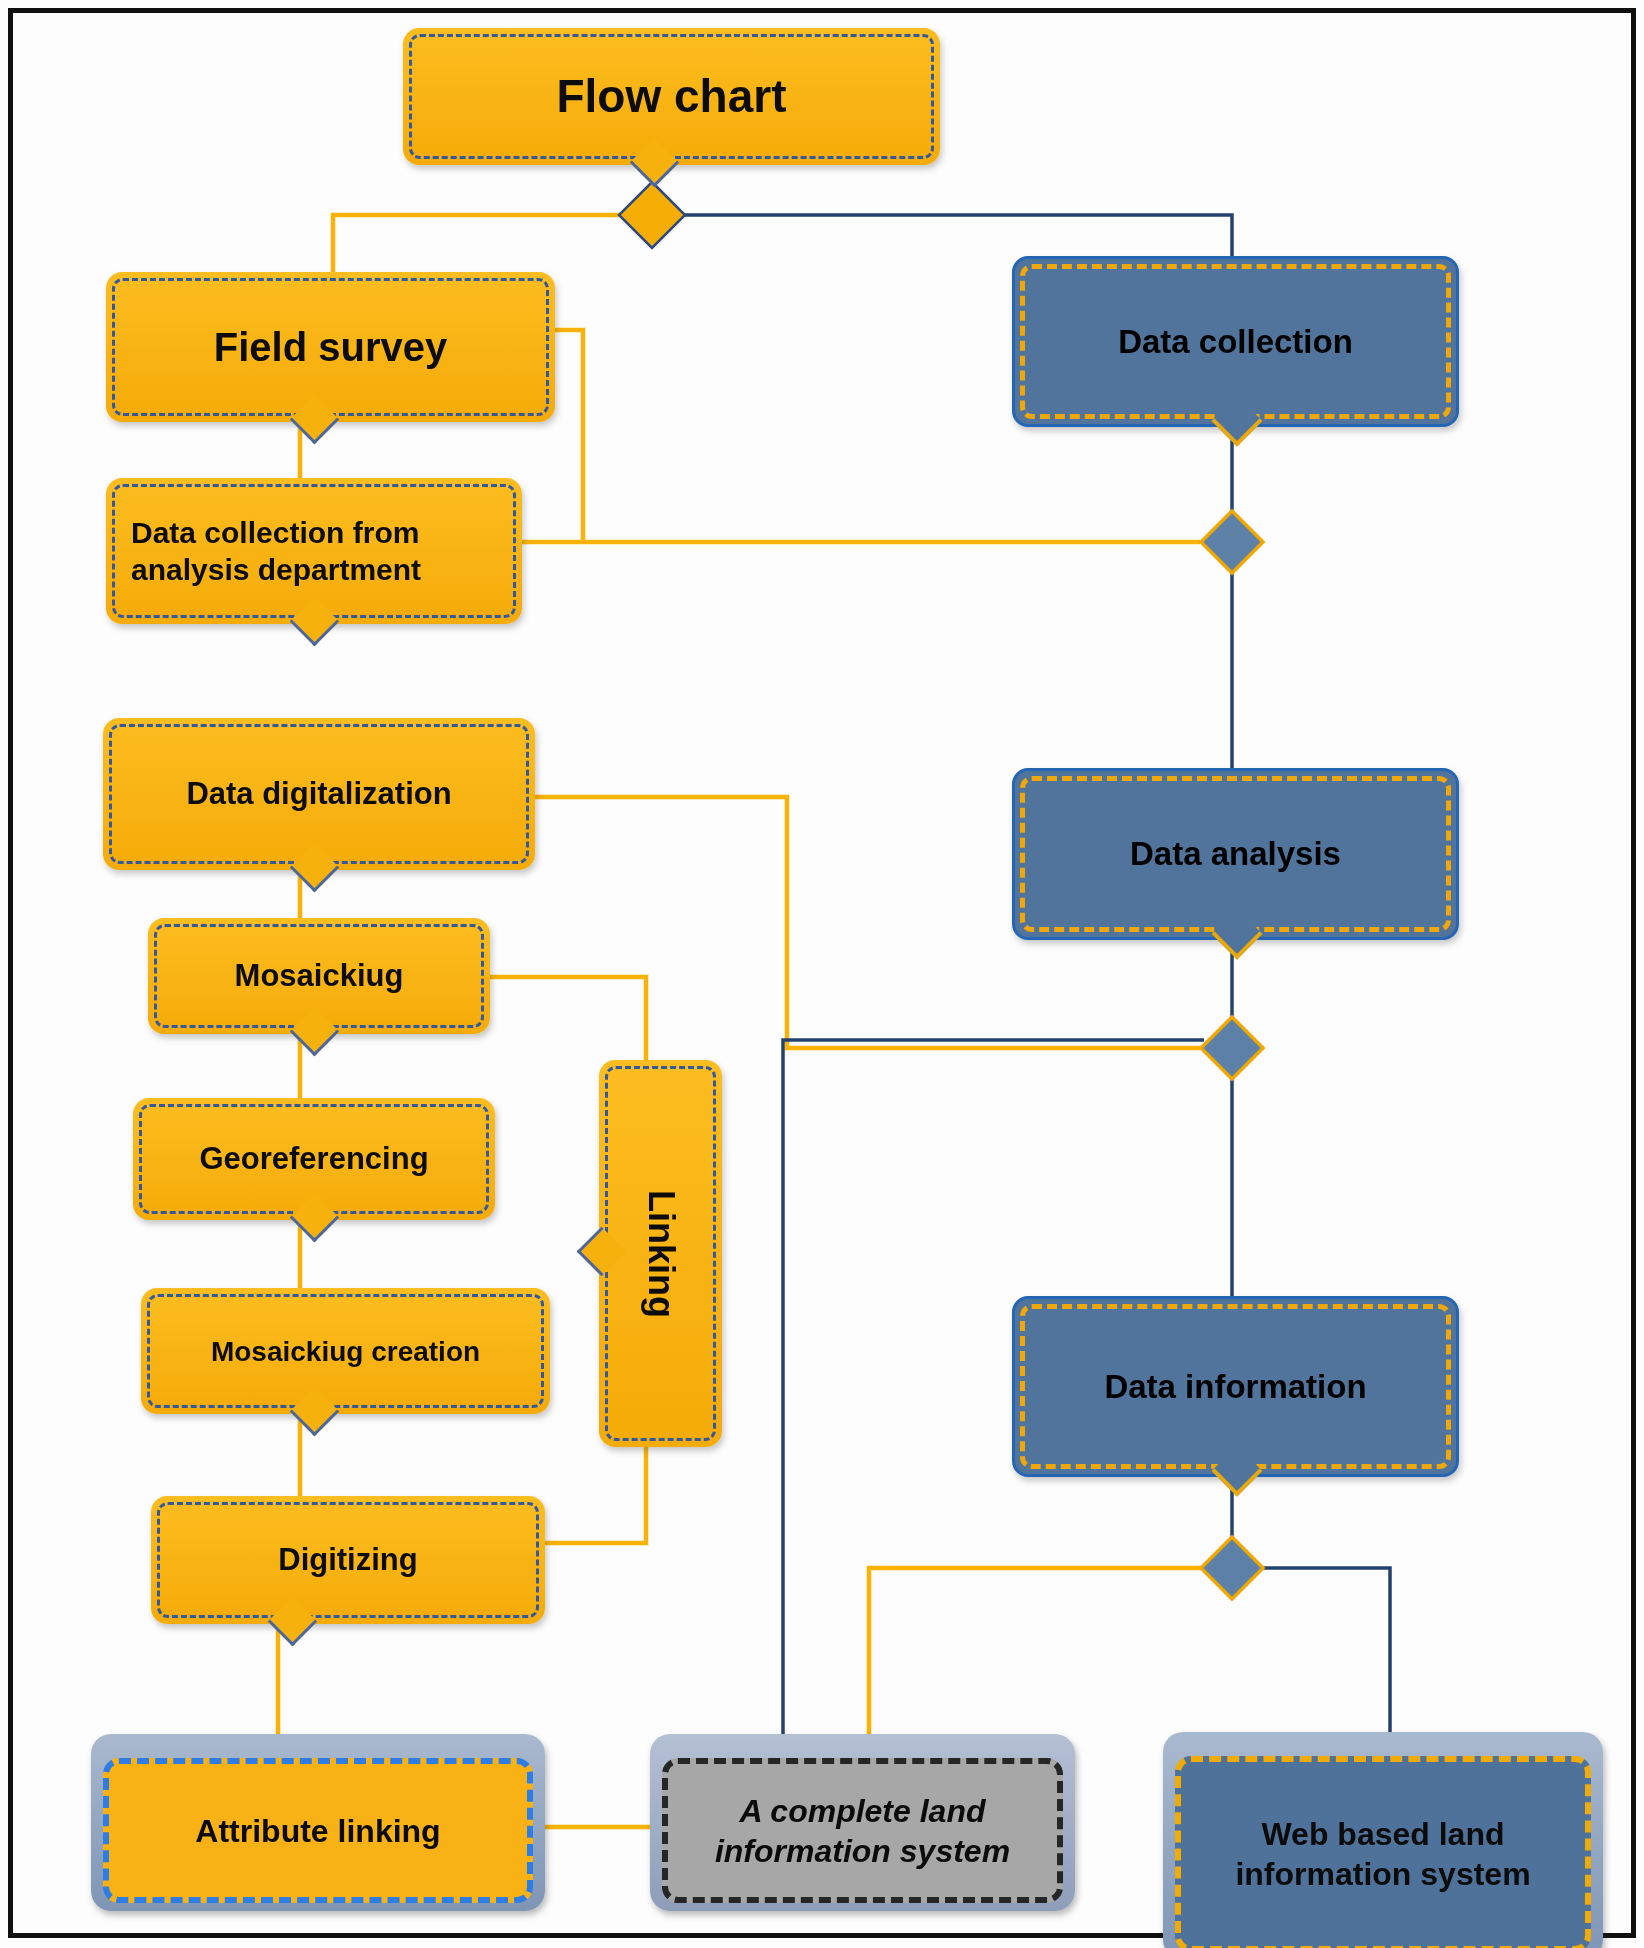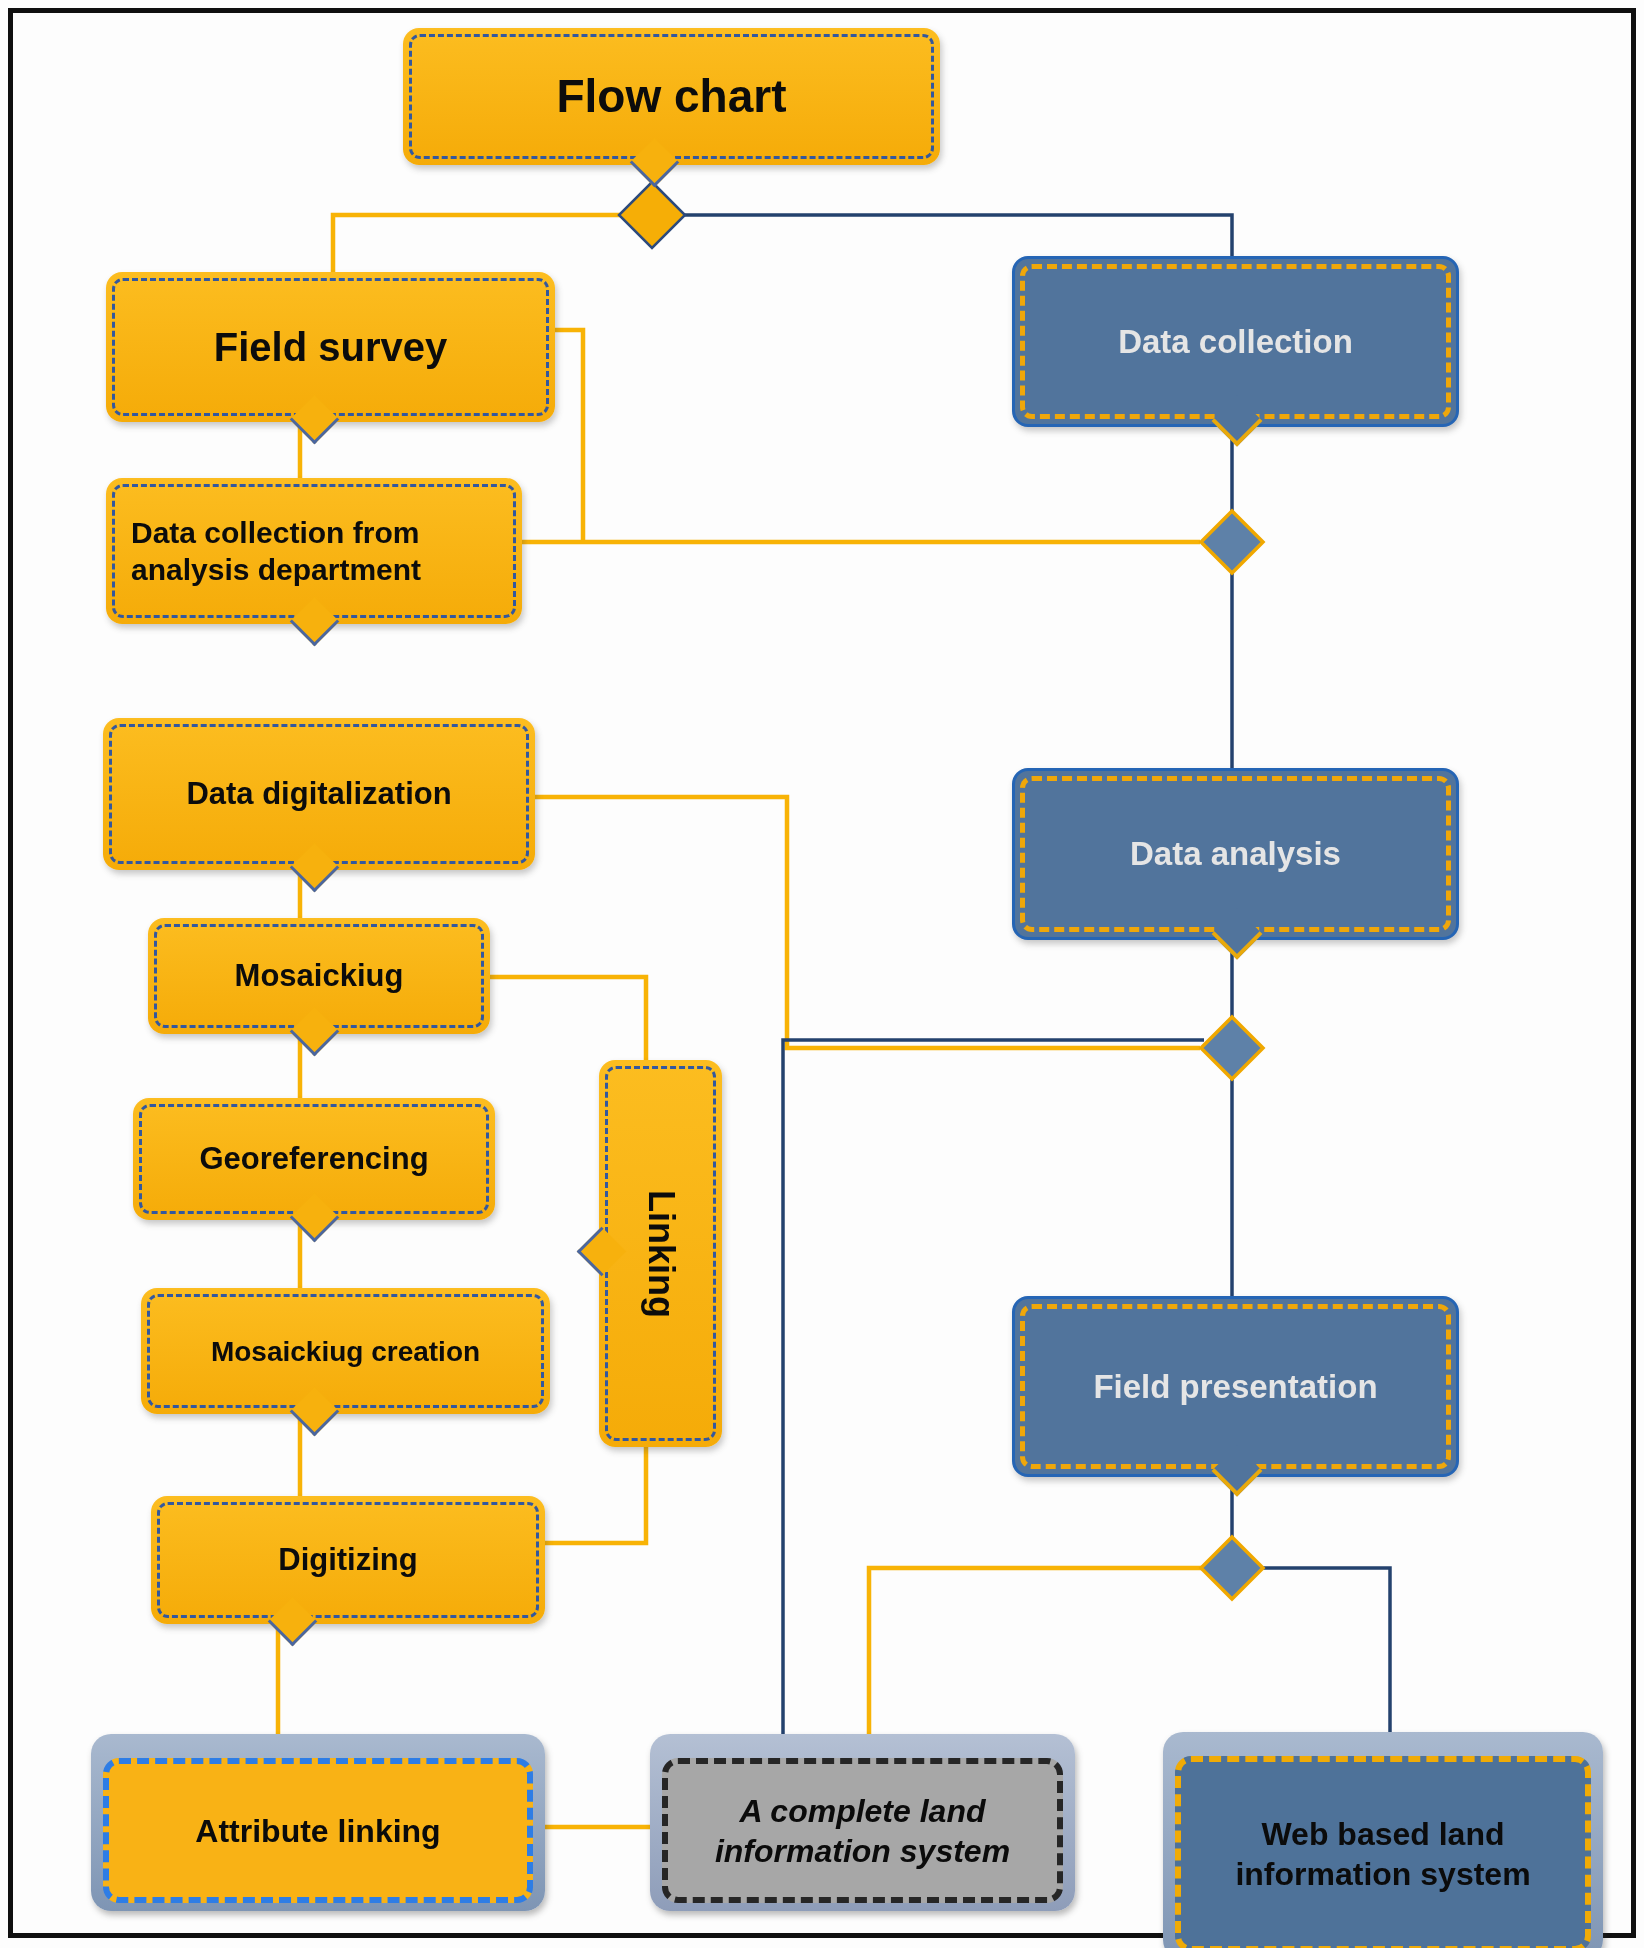--- a/index.html
+++ b/index.html
@@ -24,21 +24,21 @@
     background:#f7b10d;z-index:1;
     border-right:3px solid #4a66a0;border-bottom:3px solid #4a66a0;
   }
   .tail.down{bottom:-15px;}
   .tail.left-tail{left:-15px;border:none;border-left:3px solid #4a66a0;border-bottom:3px solid #4a66a0;background:#f7b10d;}
   .tail.blue{background:#51749c;border-right:4px solid #e9a90b;border-bottom:4px solid #e9a90b;}
   .stage{background:#51749c;border:3px solid #2565b5;padding:5px;}
   .stage .inner{
     width:100%;height:100%;box-sizing:border-box;border:5px dashed #efa70a;border-radius:12px;
     display:flex;align-items:center;justify-content:center;text-align:center;
-    color:#e5e5e5;font-weight:bold;
+    color:#000000;font-weight:bold;
   }
   .backing{position:absolute;z-index:2;border-radius:20px;box-shadow:2px 4px 6px rgba(60,60,60,.35);}
   .inbox{
     position:absolute;left:12px;right:12px;top:24px;bottom:8px;box-sizing:border-box;
     border-radius:16px;display:flex;align-items:center;justify-content:center;text-align:center;
     font-weight:bold;z-index:3;
   }
   .gray-back{background:linear-gradient(180deg,#b4c0d4,#8e9db9);}
   .blue-back{background:linear-gradient(180deg,#a9b9cf,#7e95b4);}
   .gray-in{background:#a7a7a7;border:6px dashed #262626;color:#0b0b0b;}
@@ -161,21 +161,21 @@
 
   <div class="node stage" style="left:1012px;top:768px;width:431px;height:156px;">
     <div class="inner" style="font-size:33px;">
       <span class="lbl">Data analysis</span>
     </div>
     <div class="tail down blue" style="left:204px;"></div>
   </div>
 
   <div class="node stage" style="left:1012px;top:1296px;width:431px;height:165px;">
     <div class="inner" style="font-size:33px;">
-      <span class="lbl">Field presentation</span>
+      <span class="lbl">Data information</span>
     </div>
     <div class="tail down blue" style="left:204px;"></div>
   </div>
 
   <div class="backing blue-back" style="left:91px;top:1734px;width:454px;height:177px;">
     <div class="inbox attr-in" style="font-size:32px;">
       <span class="lbl">Attribute linking</span>
     </div>
   </div>
 

